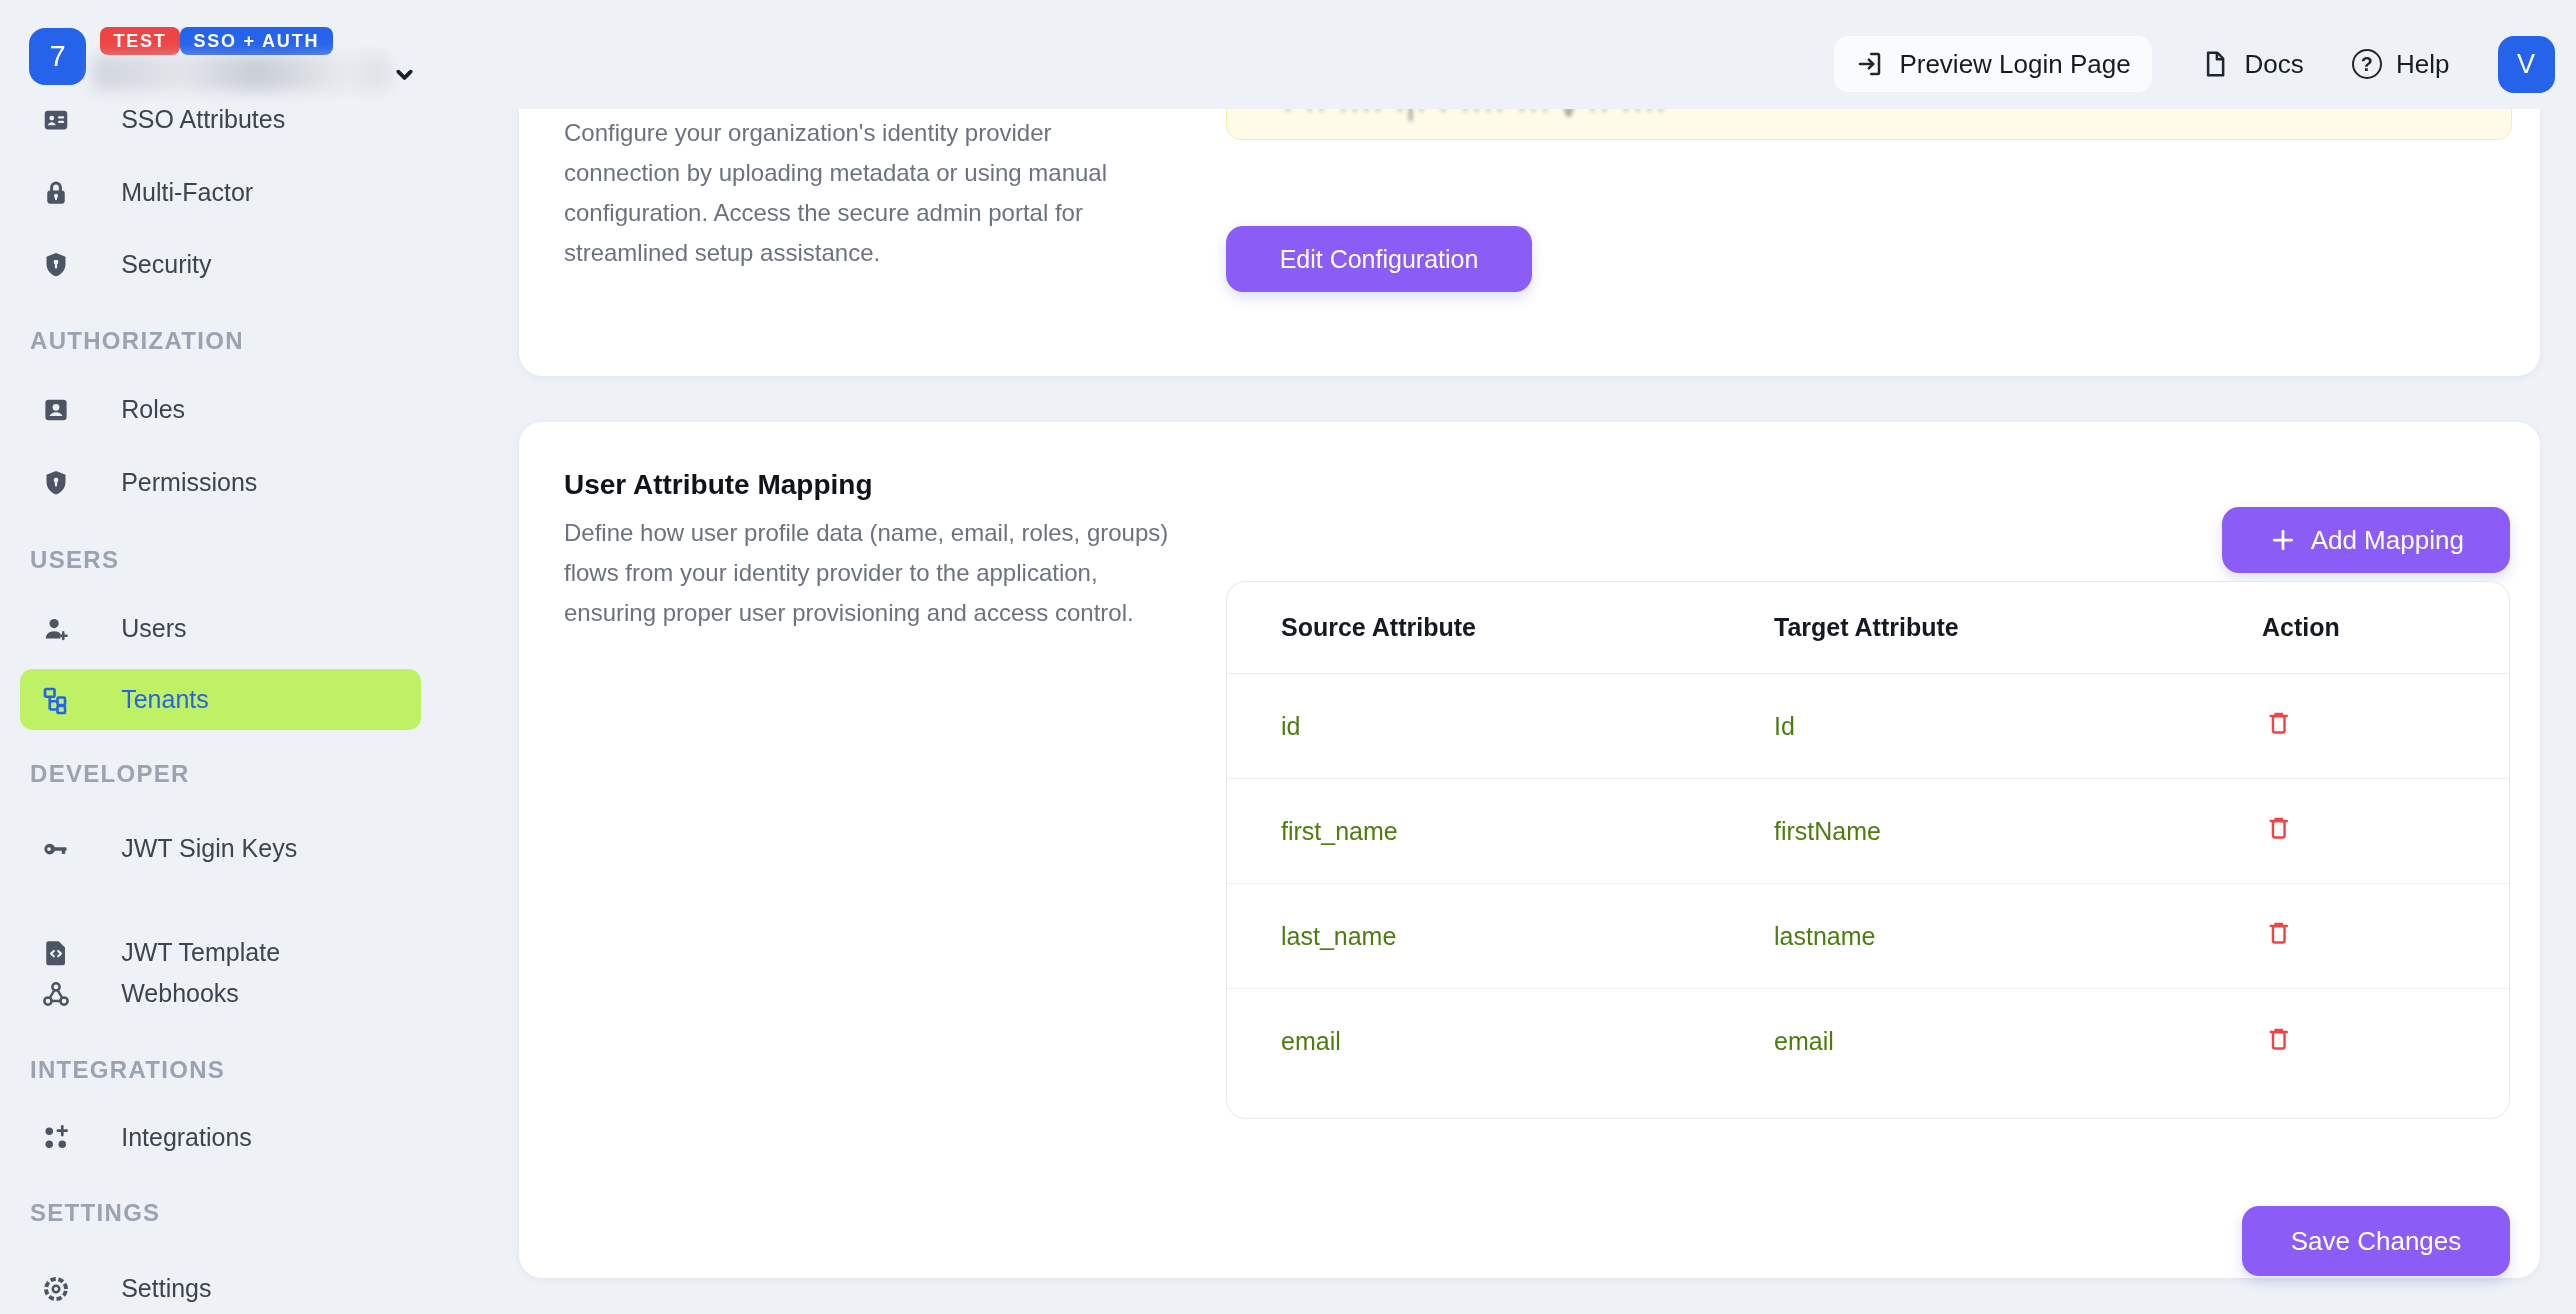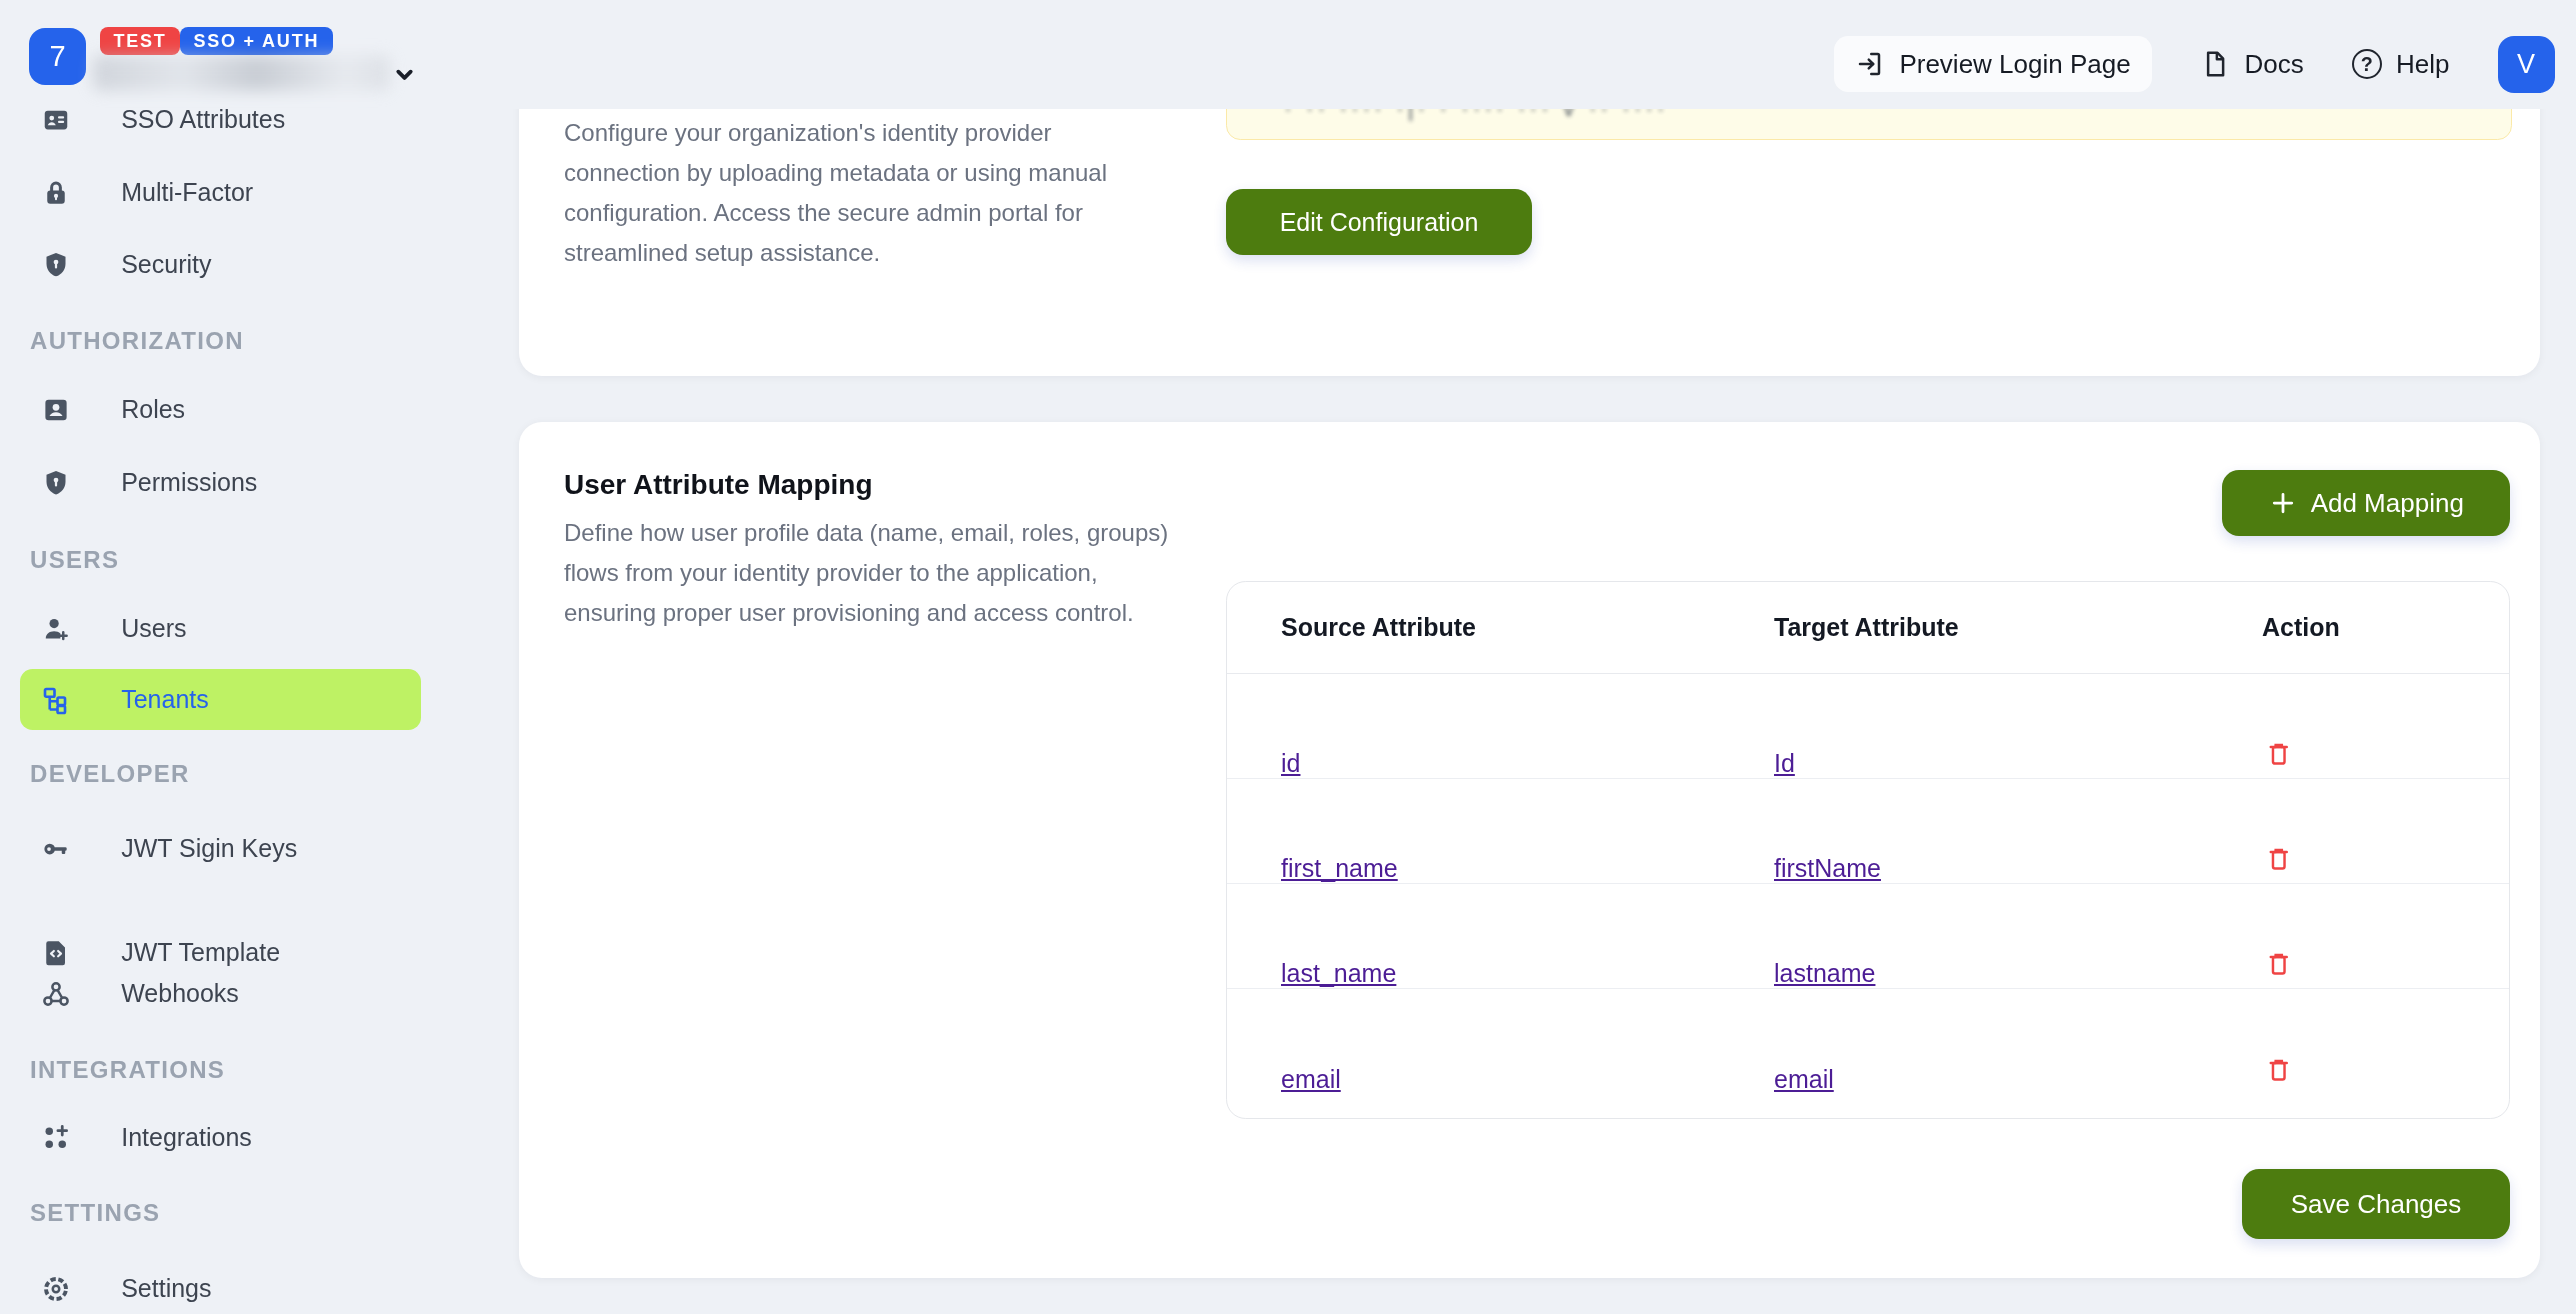--- a/index.html
+++ b/index.html
@@ -44,37 +44,37 @@
   .nav-item.selected .nav-icon { color:#2563eb; }
   .nav-section { position:absolute; left:30px; height:27px; display:flex; align-items:center;
                  color:#9aa3b0; font-size:24px; font-weight:600; letter-spacing:1.3px; }
 
   
   .sso-desc { position:absolute; left:45px; top:86px; width:590px; font-size:24px; line-height:40px; color:#6b7280; }
   .notice { position:absolute; left:707px; top:23px; width:1286px; height:90px; background:#fefce8;
             border:1.8px solid #fbe9a8; border-radius:14.3px; overflow:hidden; }
   .notice-text { position:absolute; left:57px; top:43px; font-size:24px; color:#374151; filter:blur(2.2px);
                  opacity:.85; letter-spacing:3.6px; white-space:nowrap; }
-  .btn { border:none; background:#4d7c0f; color:#fff; border-radius:17px; font-family:"Liberation Sans",sans-serif;
+  .btn { border:none; background:#8b5cf6; color:#fff; border-radius:17px; font-family:"Liberation Sans",sans-serif;
          display:flex; align-items:center; justify-content:center; cursor:pointer;
-         box-shadow:0 5.4px 12.5px rgba(30,64,175,.16); }
+         box-shadow:0 5.4px 12.5px rgba(30,64,175,.16);margin-top:37px; }
   .btn-edit { position:absolute; left:707px; top:162px; width:306px; height:66px; font-size:25px; }
   .btn-add  { position:absolute; left:1703px; top:48px; width:288px; height:66px; font-size:26px; gap:12.5px; }
   .btn-save { position:absolute; left:1723px; top:747px; width:268px; height:70px; font-size:26px; }
   .plus-ico { width:30px; height:30px; }
 
   
   .map-title { position:absolute; left:45px; top:47px; font-size:28px; font-weight:700; color:#10131a; }
   .map-desc  { position:absolute; left:45px; top:91px; width:626px; font-size:24px; line-height:40px; color:#6b7280; }
   .tpanel { position:absolute; left:707px; top:159px; width:1284px; height:538px; background:#fff;
             border:1.8px solid #e5e7eb; border-radius:19.7px; overflow:hidden; }
   .thead { display:flex; align-items:center; height:92px; border-bottom:1.8px solid #e8eaee; padding-left:54px;
            font-size:25px; font-weight:600; color:#141923; }
-  .trow  { display:flex; align-items:flex-end; height:105px; border-bottom:1.8px solid #eceef2; padding-left:54px;
-           font-size:25px; color:#4c1d95;text-decoration:underline; }
+  .trow  { display:flex; align-items:center; height:105px; border-bottom:1.8px solid #eceef2; padding-left:54px;
+           font-size:25px; color:#4d7c0f; }
   .trow:last-child { border-bottom:none; }
   .col-src { flex:0 0 493px; }
   .col-tgt { flex:0 0 488px; }
   .col-act { flex:1; }
   .del-btn { background:none; border:none; cursor:pointer; color:#ef4444; width:36px; height:36px; padding:0; margin-left:1.8px; }
   .del-btn svg { width:29.5px; height:29.5px; }
   svg { display:block; }
 </style>
 </head>
 <body>

